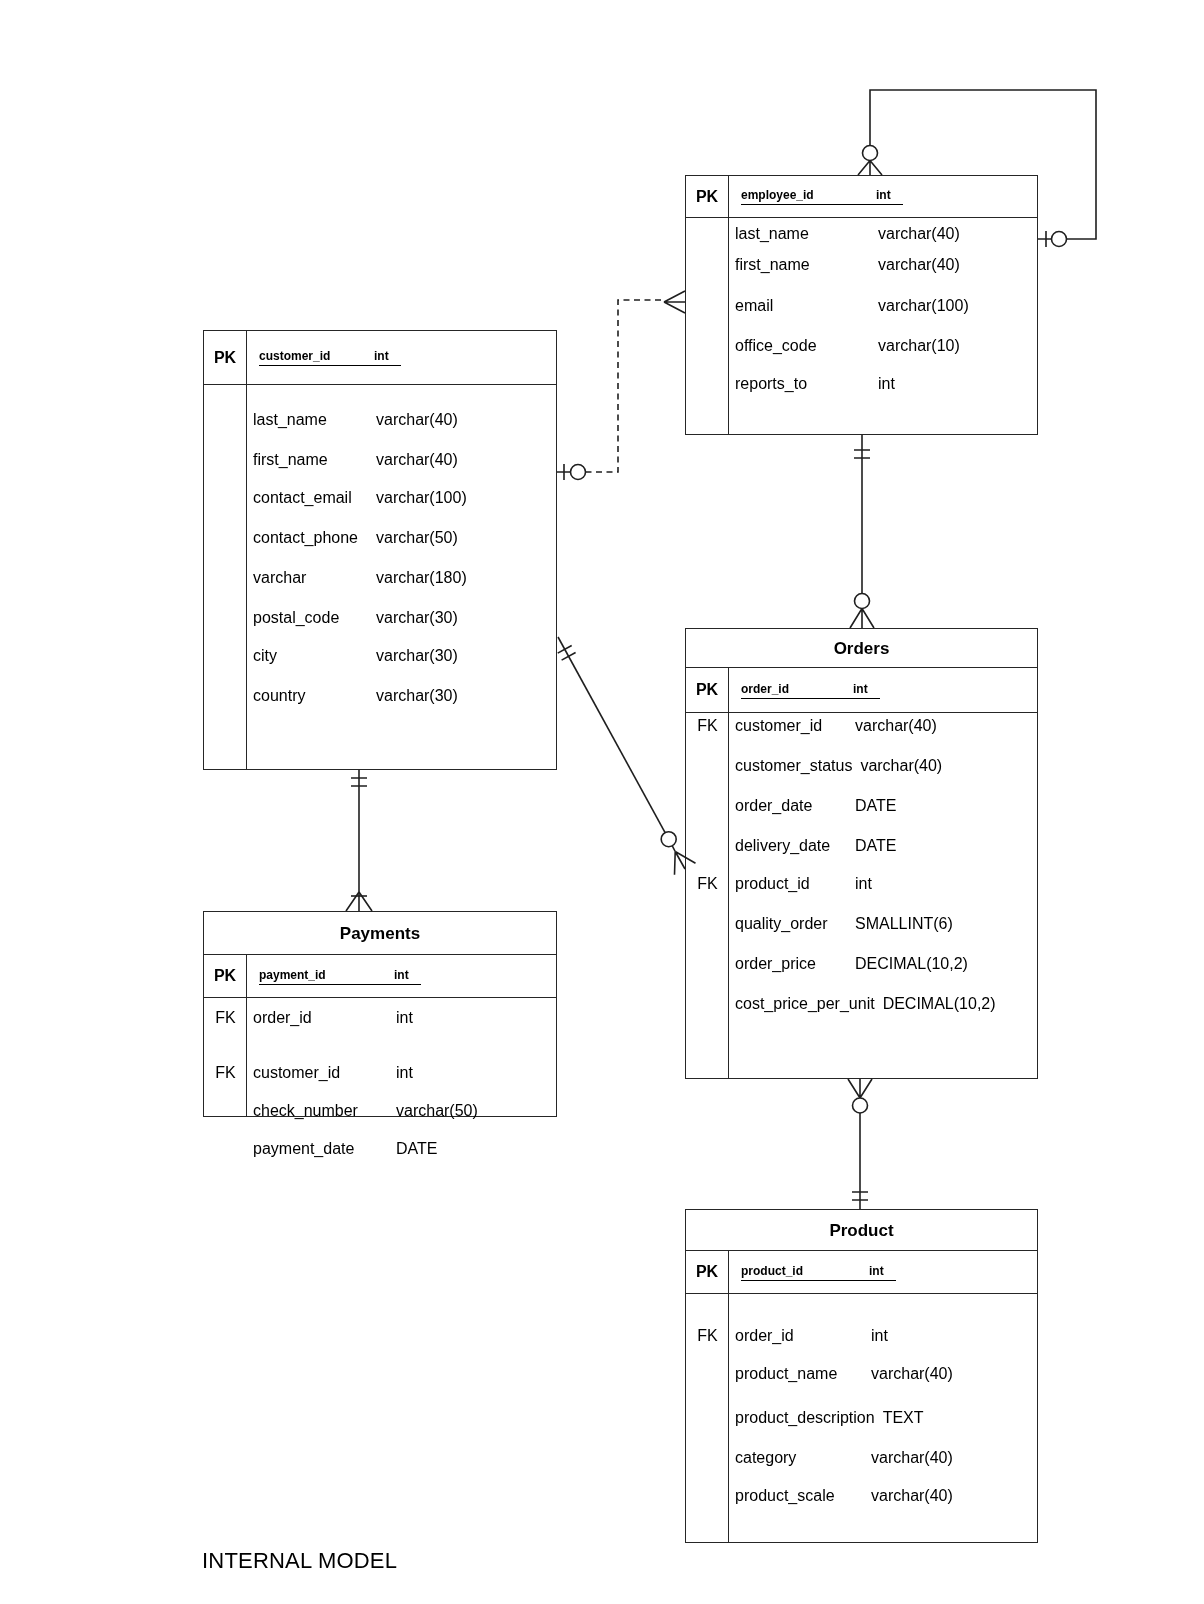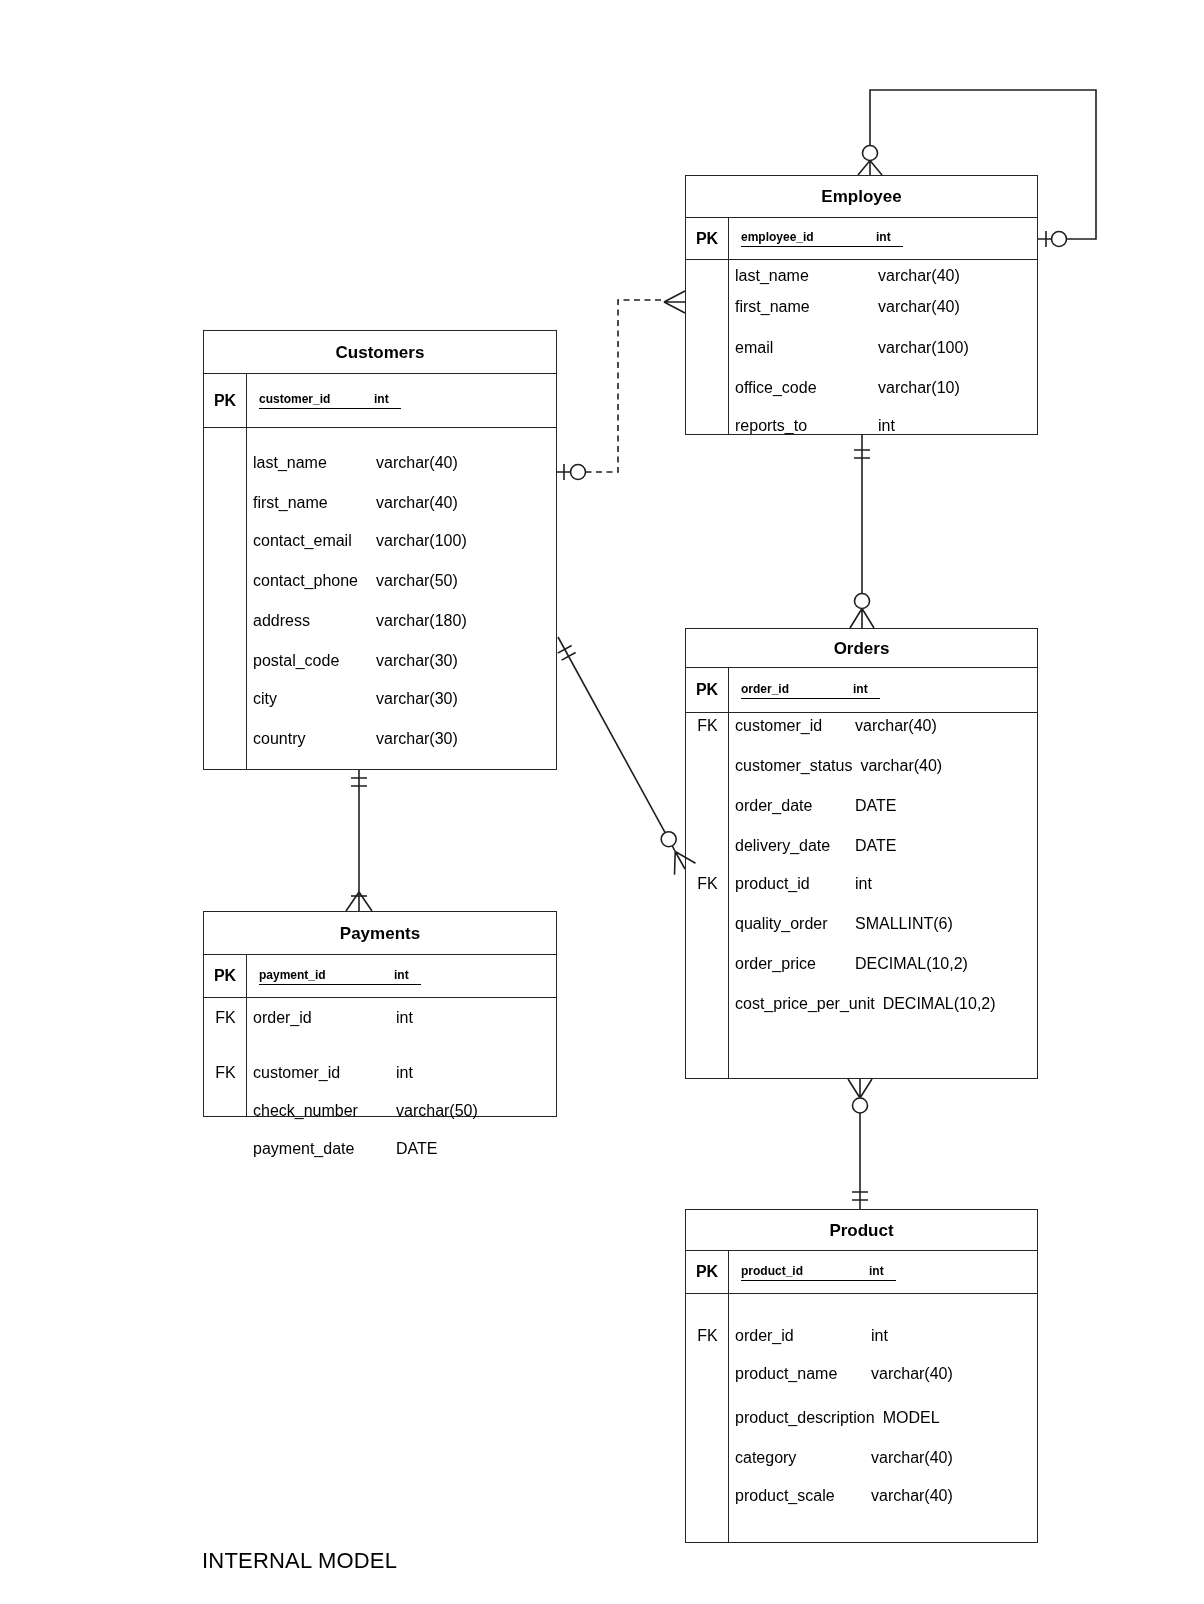--- a/index.html
+++ b/index.html
@@ -24,21 +24,20 @@
   .fk-label{position:absolute;left:0;width:43px;text-align:center;font-size:16px;height:20px;line-height:20px;}
   .footer-label{position:absolute;left:202px;top:1548px;font-size:22px;font-weight:normal;z-index:3;letter-spacing:0.2px;text-align:right;}
 </style>
 </head>
 <body>
 
 <div class="canvas">
 
   <div id="entities">
       <div class="table-box" style="left: 685px; top: 175px; width: 353px; height: 260px;">
-        <div class="t-title" style="height:42px;line-height:42px">Employee</div>
         <div class="t-pkrow" style="height:42px">
           <div class="key-cell">PK</div>
           <div class="pk-attr"><span class="pk-underline"><span class="pk-name" style="min-width:135px">employee_id</span><span>int</span></span></div>
         </div>
         <div class="t-body">
           <div class="key-col"></div>
           <div class="attr-row" style="top:6px">
             <span class="attr-name" style="min-width:135px">last_name</span>
             <span class="attr-type">varchar(40)</span>
           </div>
@@ -54,21 +53,20 @@
             <span class="attr-name" style="min-width:135px">office_code</span>
             <span class="attr-type">varchar(10)</span>
           </div>
           <div class="attr-row" style="top:156px">
             <span class="attr-name" style="min-width:135px">reports_to</span>
             <span class="attr-type">int</span>
           </div>
         </div>
       </div>
       <div class="table-box" style="left: 203px; top: 330px; width: 354px; height: 440px;">
-        <div class="t-title" style="height:43px;line-height:43px">Customers</div>
         <div class="t-pkrow" style="height:54px">
           <div class="key-cell">PK</div>
           <div class="pk-attr"><span class="pk-underline"><span class="pk-name" style="min-width:115px">customer_id</span><span>int</span></span></div>
         </div>
         <div class="t-body">
           <div class="key-col"></div>
           <div class="attr-row" style="top:25px">
             <span class="attr-name" style="min-width:115px">last_name</span>
             <span class="attr-type">varchar(40)</span>
           </div>
@@ -78,21 +76,21 @@
           </div>
           <div class="attr-row" style="top:103px">
             <span class="attr-name" style="min-width:115px">contact_email</span>
             <span class="attr-type">varchar(100)</span>
           </div>
           <div class="attr-row" style="top:143px">
             <span class="attr-name" style="min-width:115px">contact_phone</span>
             <span class="attr-type">varchar(50)</span>
           </div>
           <div class="attr-row" style="top:183px">
-            <span class="attr-name" style="min-width:115px">address</span>
+            <span class="attr-name" style="min-width:115px">varchar</span>
             <span class="attr-type">varchar(180)</span>
           </div>
           <div class="attr-row" style="top:223px">
             <span class="attr-name" style="min-width:115px">postal_code</span>
             <span class="attr-type">varchar(30)</span>
           </div>
           <div class="attr-row" style="top:261px">
             <span class="attr-name" style="min-width:115px">city</span>
             <span class="attr-type">varchar(30)</span>
           </div>
@@ -186,21 +184,21 @@
           <div class="attr-row" style="top:32px">
             <span class="attr-name" style="min-width:128px">order_id</span>
             <span class="attr-type">int</span>
           </div>
           <div class="attr-row" style="top:70px">
             <span class="attr-name" style="min-width:128px">product_name</span>
             <span class="attr-type">varchar(40)</span>
           </div>
           <div class="attr-row" style="top:114px">
             <span class="attr-name" style="min-width:128px">product_description</span>
-            <span class="attr-type">MODEL</span>
+            <span class="attr-type">TEXT</span>
           </div>
           <div class="attr-row" style="top:154px">
             <span class="attr-name" style="min-width:128px">category</span>
             <span class="attr-type">varchar(40)</span>
           </div>
           <div class="attr-row" style="top:192px">
             <span class="attr-name" style="min-width:128px">product_scale</span>
             <span class="attr-type">varchar(40)</span>
           </div>
         </div>

